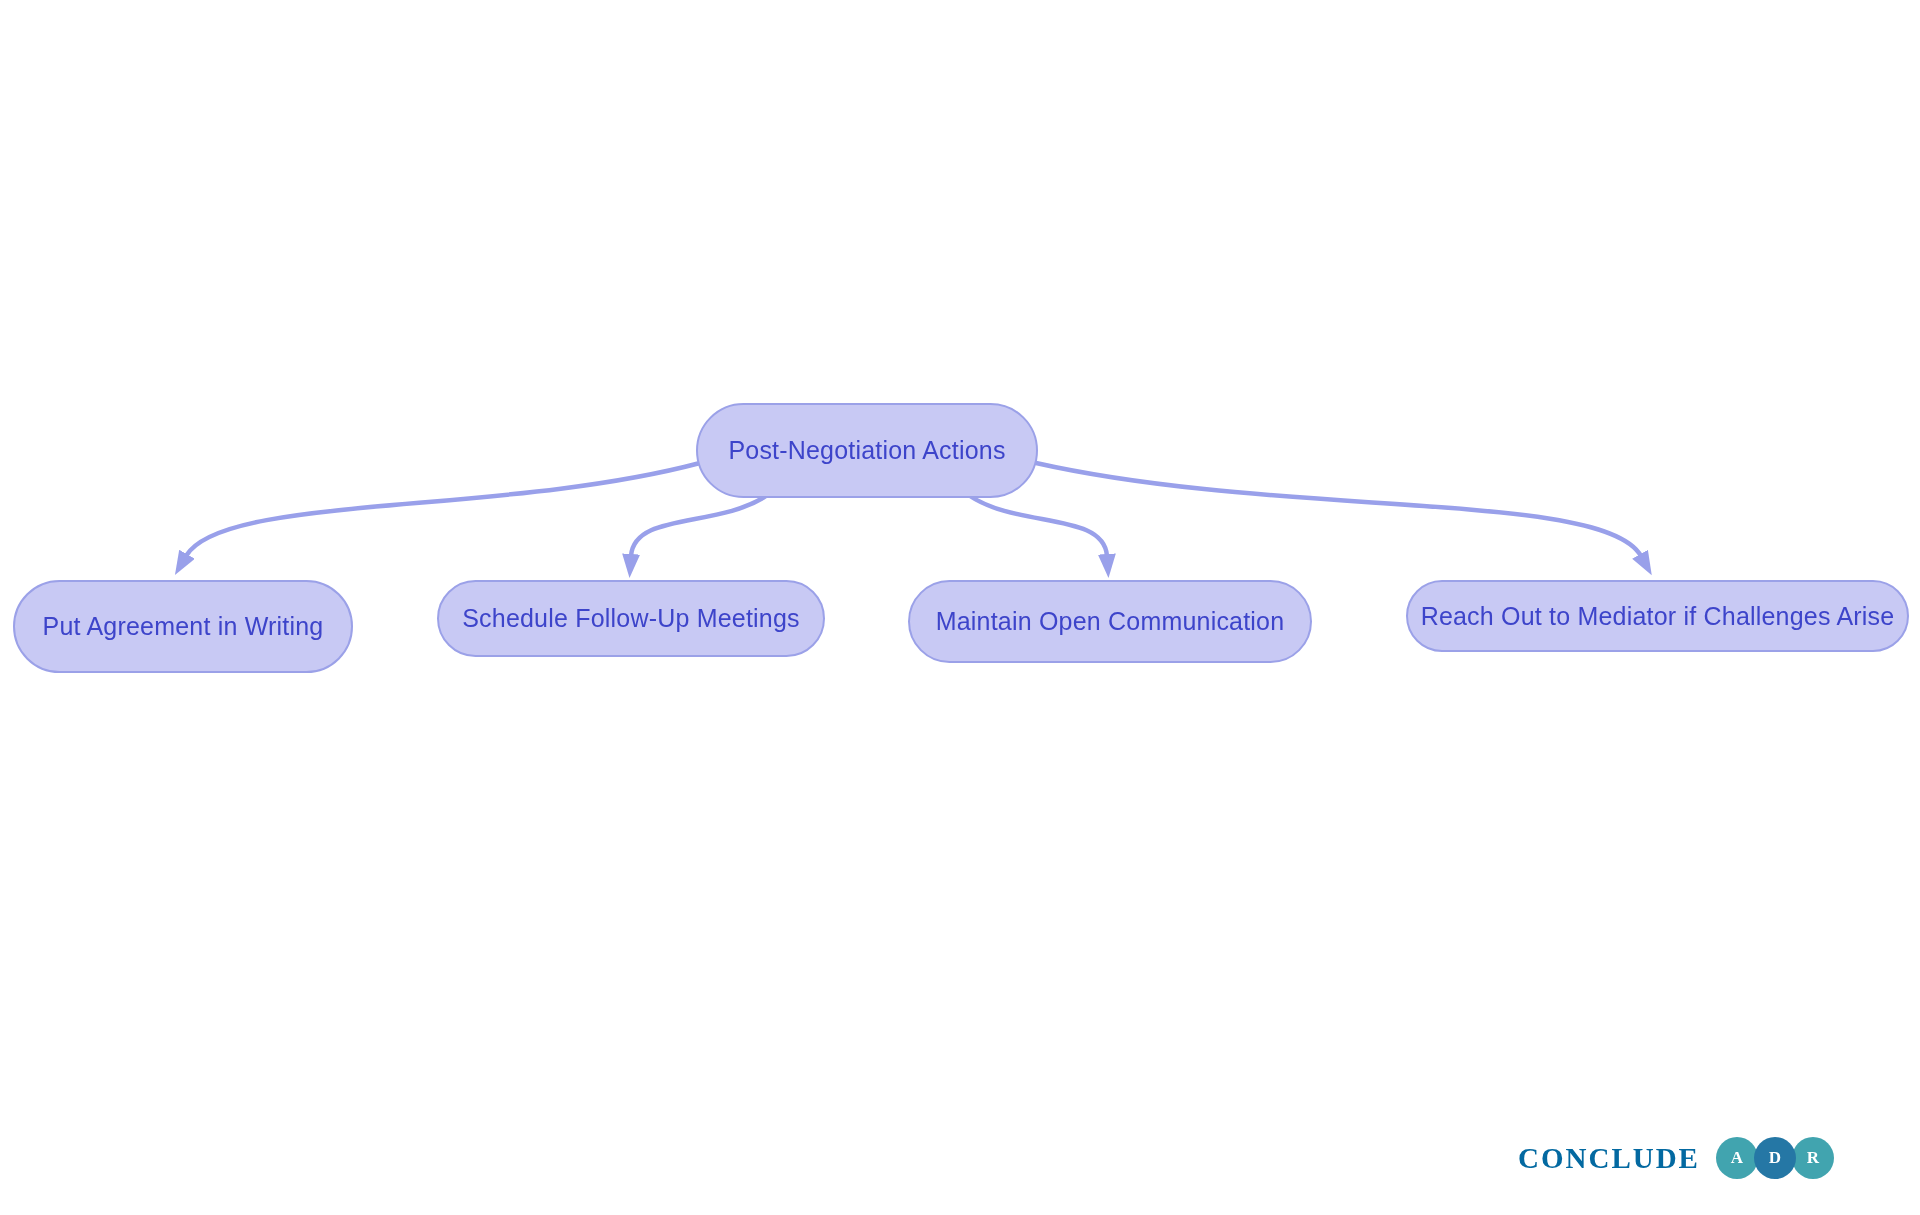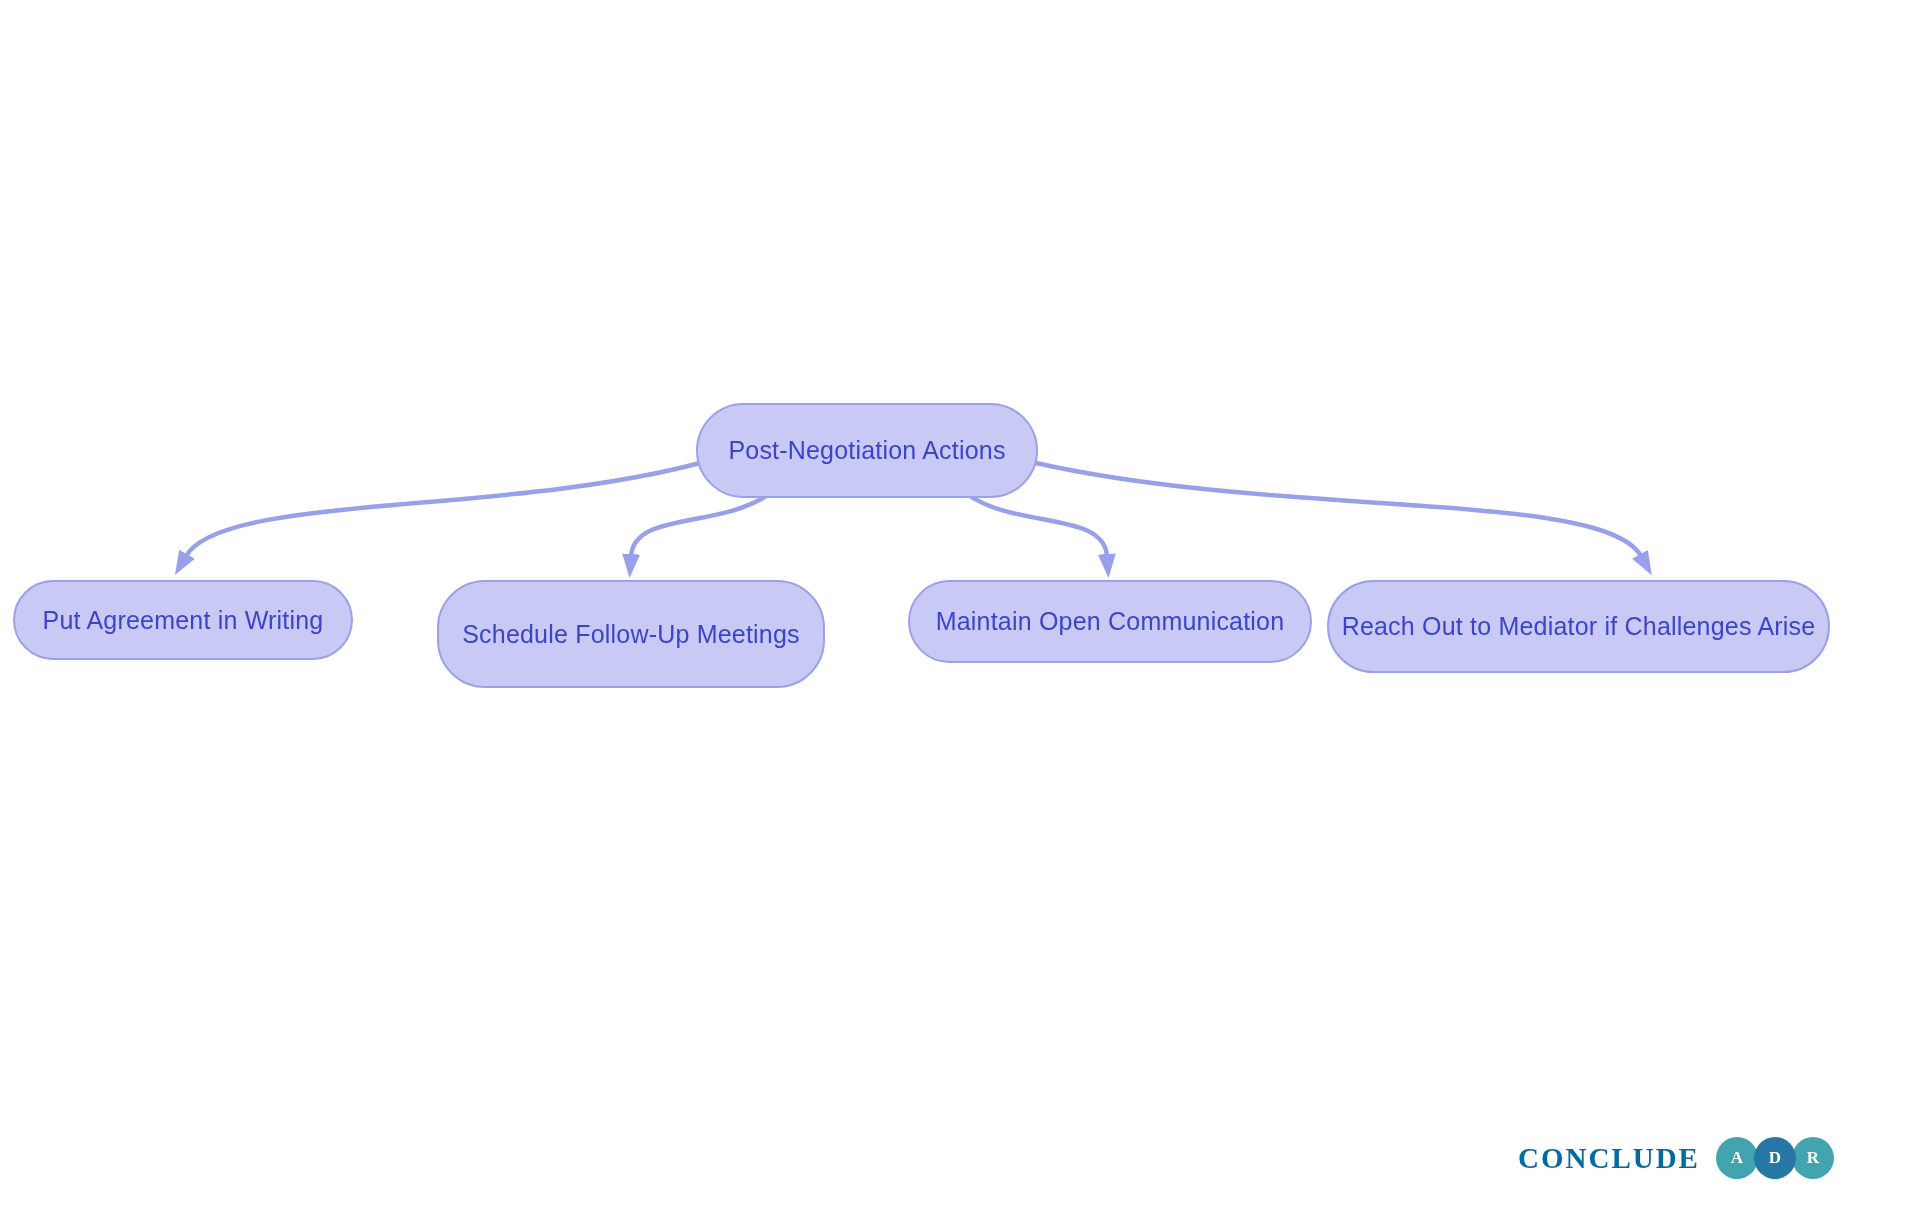--- a/index.html
+++ b/index.html
@@ -32,24 +32,24 @@
     border: 2px solid #9ba1e8;
     border-radius: 48px;
     color: #3d44ca;
     font-size: 25px;
     letter-spacing: 0.2px;
     white-space: nowrap;
     text-align: center;
   }
 
   .node-root  { left: 696px;  top: 403px; width: 342px; height: 95px; }
-  .node-c0    { left: 13px;   top: 580px; width: 340px; height: 80px; }
-  .node-c1    { left: 437px;  top: 580px; width: 388px; height: 108px; text-align: center; }
+  .node-c0    { left: 13px;   top: 580px; width: 340px; height: 93px; }
+  .node-c1    { left: 437px;  top: 580px; width: 388px; height: 77px; text-align: center; }
   .node-c2    { left: 908px;  top: 580px; width: 404px; height: 83px; }
-  .node-c3    { left: 1327px; top: 580px; width: 503px; height: 93px; }
+  .node-c3    { left: 1406px; top: 580px; width: 503px; height: 72px; }
 
   .logo {
     position: absolute;
     left: 1518px;
     top: 1132px;
     height: 52px;
     display: flex;
     align-items: center;
   }
   .logo-word {

